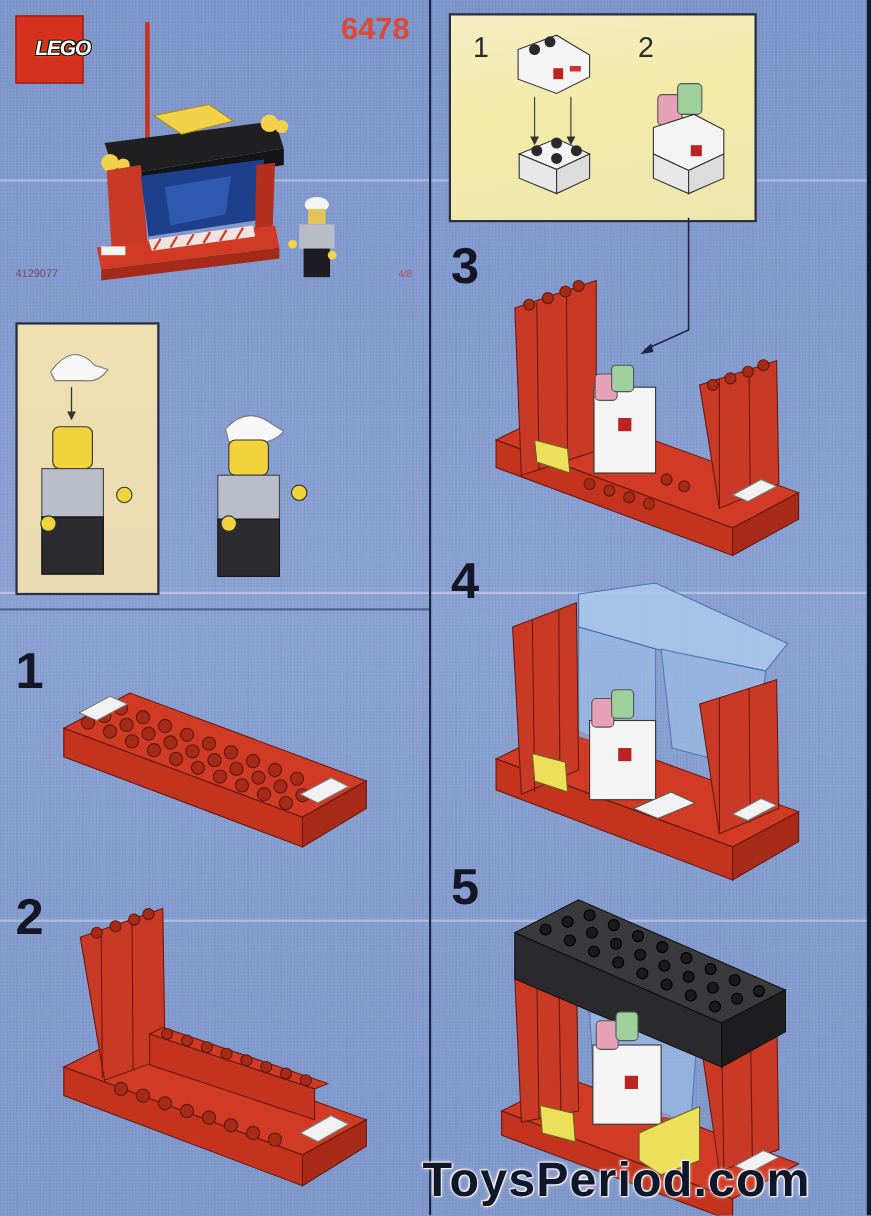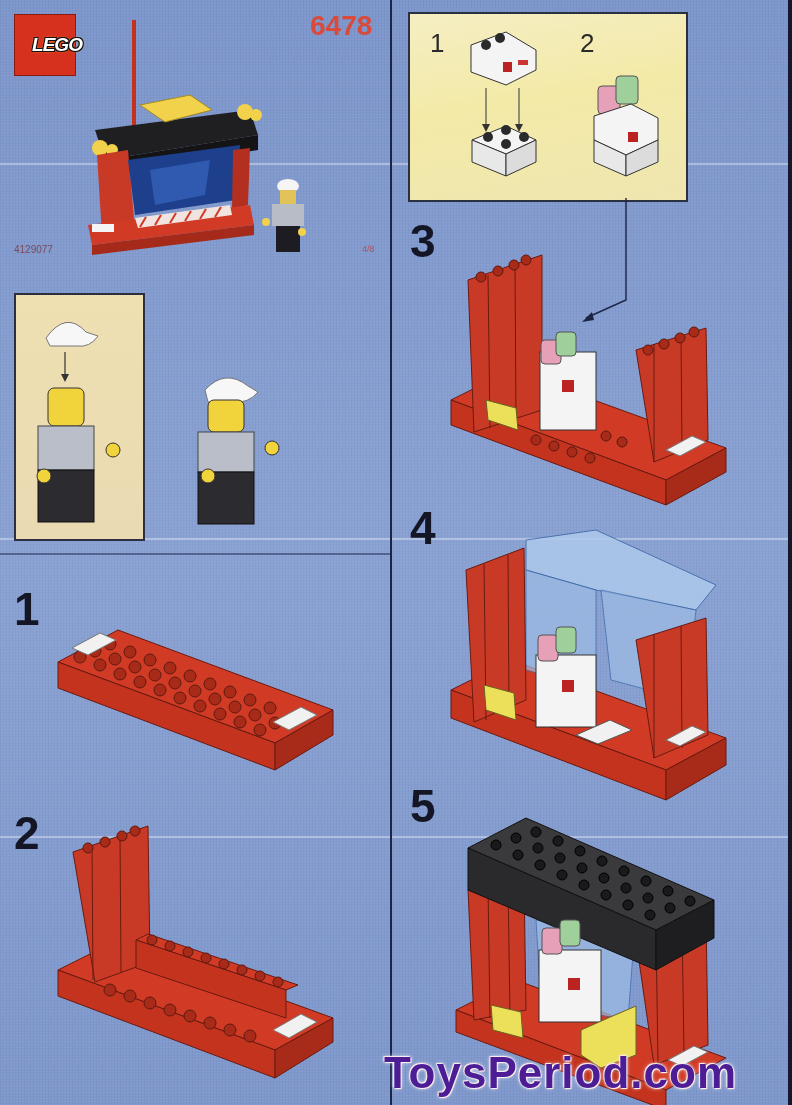--- a/index.html
+++ b/index.html
@@ -17,21 +17,21 @@
   
   .lego-logo{position:absolute;left:14px;top:14px;width:60px;height:60px;background:#d6301e;border:1px solid #8a1a10;display:flex;align-items:center;justify-content:center;}
   .lego-logo span{font-family:"Liberation Sans",sans-serif;font-weight:bold;font-style:italic;font-size:19px;color:#fff;letter-spacing:-1px;
     text-shadow:-1px -1px 0 #111,1px -1px 0 #111,-1px 1px 0 #111,1px 1px 0 #111,0 0 3px #f6c21a;margin-left:24px;}
   .set-num{position:absolute;left:310px;top:10px;font-weight:bold;font-size:28px;color:#d94a3a;}
   .code-left{position:absolute;left:14px;top:244px;font-size:10px;color:#7a4a5a;}
   .code-right{position:absolute;left:362px;top:244px;font-size:9px;color:#b3505a;}
   .inset{position:absolute;border:2px solid #2b3040;}
   .inset.yellow{background:linear-gradient(170deg,#f5eec3 0%,#f3eaa8 45%,#efe6b0 100%);}
   .inset.tan{background:linear-gradient(180deg,#efe0b2,#e9dab2);}
-  .watermark{position:absolute;left:384px;top:1048px;font-family:"Liberation Sans",sans-serif;font-weight:bold;font-size:44px;color:#4c1d95;letter-spacing:1px;
+  .watermark{position:absolute;left:384px;top:1048px;font-family:"Liberation Sans",sans-serif;font-weight:bold;font-size:44px;color:#0f172a;letter-spacing:1px;
     text-shadow:0 0 2px #fff,0 0 4px #fff,1px 1px 0 #fbd7d8,-1px -1px 0 #fbd7d8;}
   svg{position:absolute;overflow:visible;}
 </style>
 </head>
 <body>
 
 <div class="page"></div>
 <div class="crease" style="left:0;top:163px;width:792px;"></div>
 <div class="crease" style="left:0;top:538px;width:792px;"></div>
 <div class="crease" style="left:0;top:836px;width:792px;"></div>

